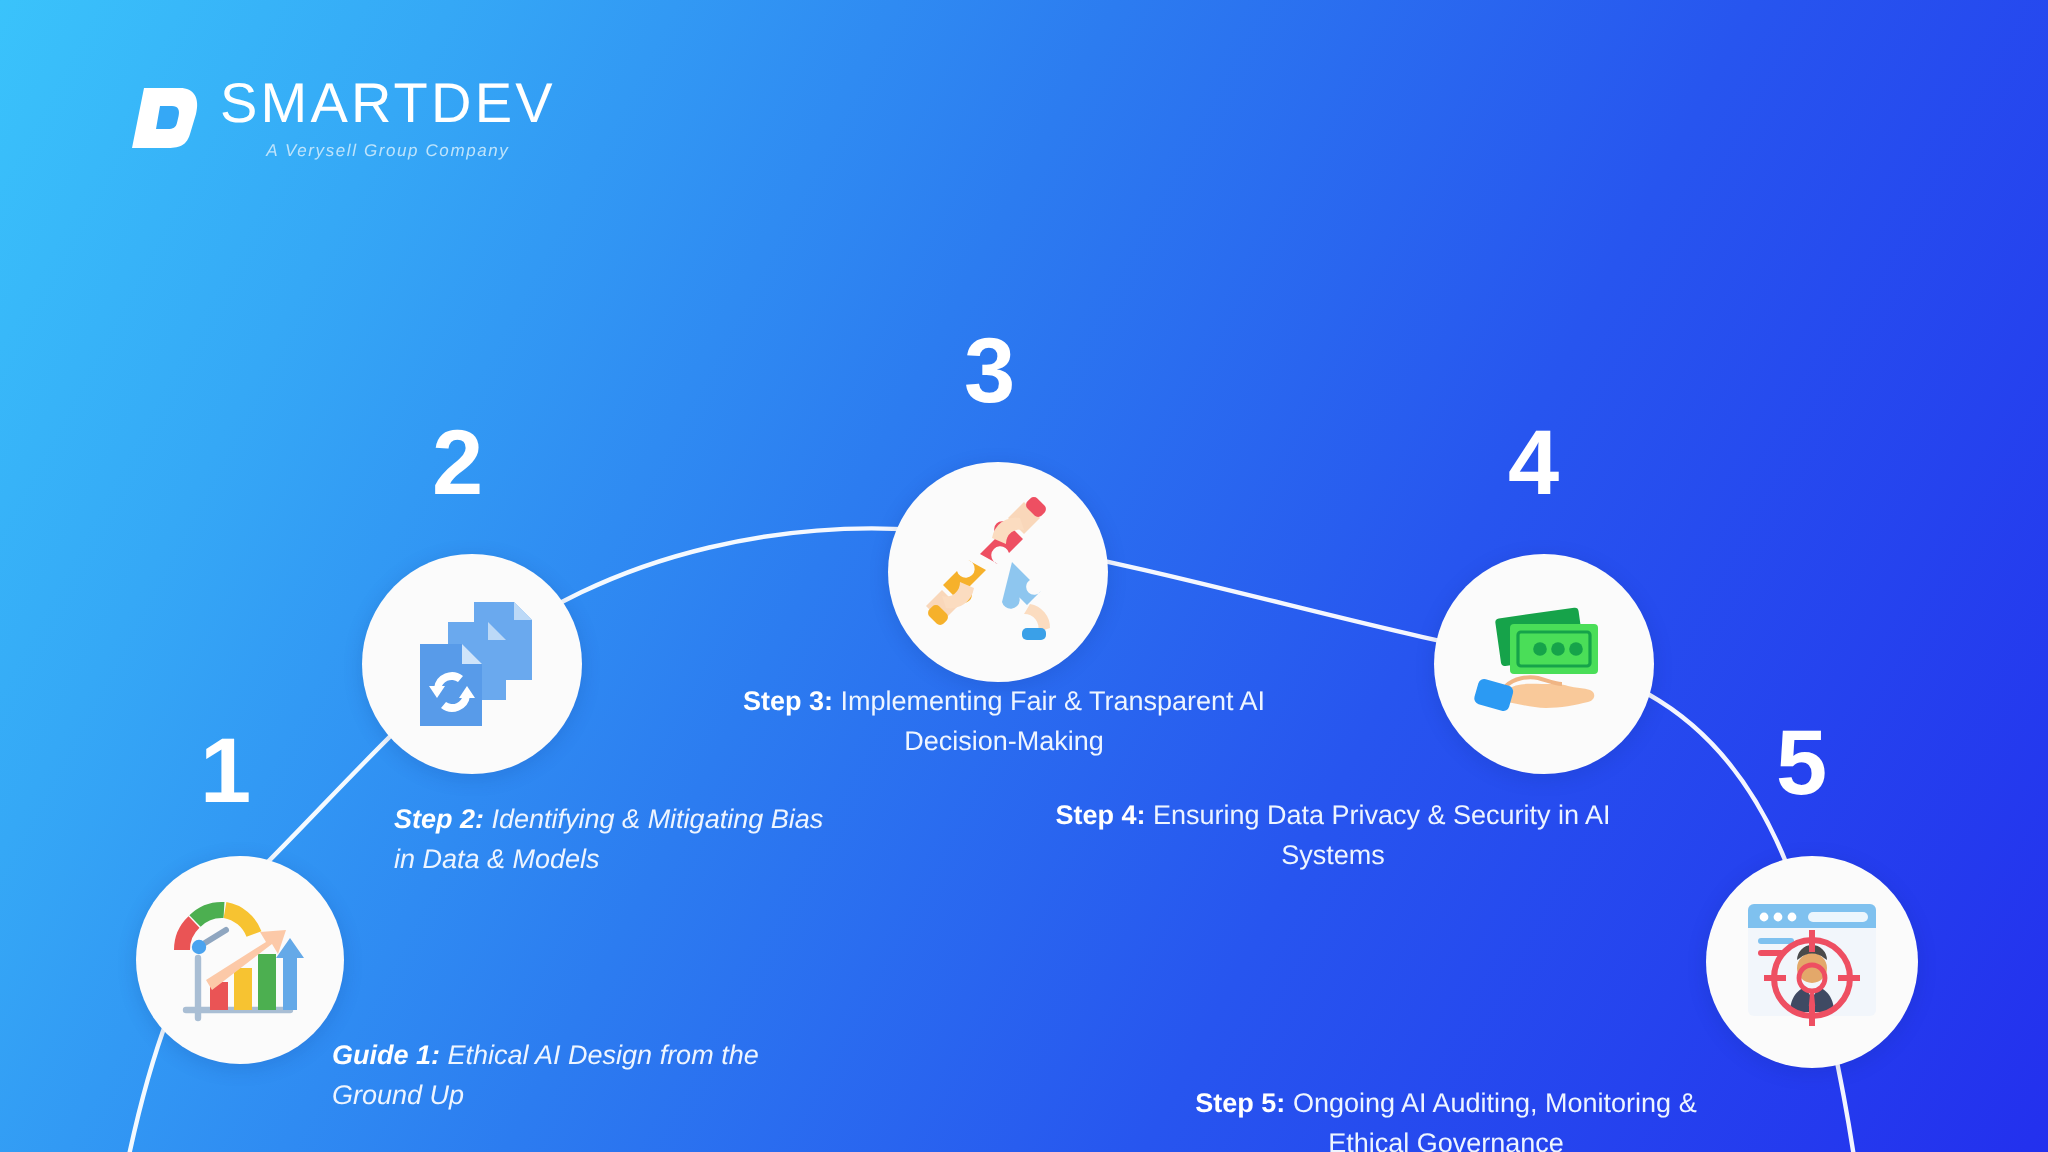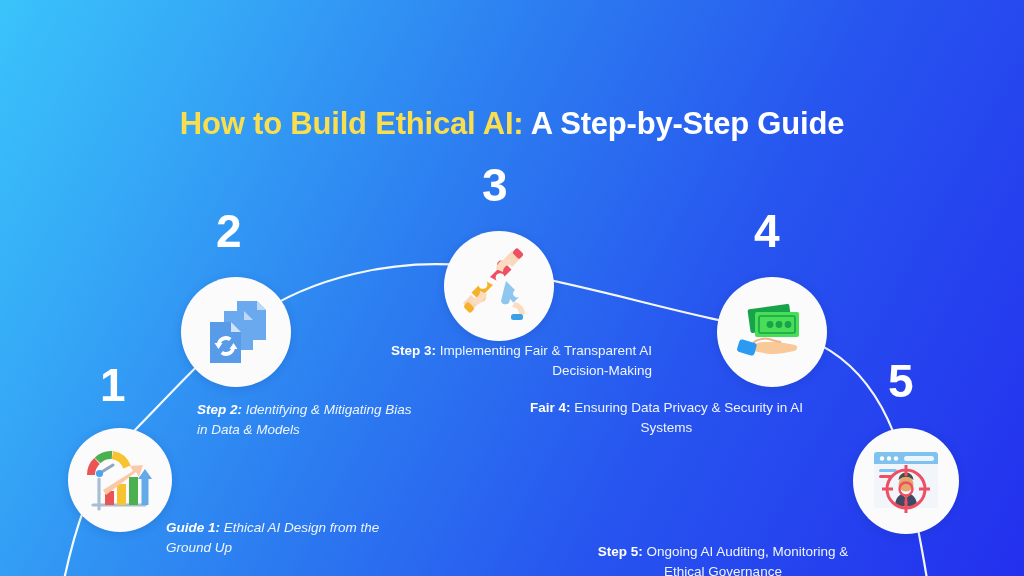--- a/index.html
+++ b/index.html
@@ -122,24 +122,33 @@
 
   <svg id="curve" viewBox="0 0 1024 576">
     <path d="M 60 600 C 75 520 95 470 125 440
              C 165 400 200 360 237 330
              C 300 278 400 252 500 270
              C 600 288 700 320 772 330
              C 850 341 890 400 908 480
              C 918 528 925 560 930 600" fill="none" stroke="#ffffff" stroke-width="2.2" stroke-linecap="round" opacity="0.95"></path>
   </svg>
 
-
-  <div id="title">
-    <span class="title-yellow">How to Build Ethical AI:</span><span class="title-white"> A Step-by-Step Guide</span>
-  </div>
+  <div id="logo">
+    <div id="logo-mark">
+      <svg width="34" height="38" viewBox="0 0 34 38">
+        <path d="M6 4 L24 4 C31 4 34 9 32 17 L29 27 C27 34 22 34 16 34 L0 34 Z" fill="#ffffff"></path>
+        <path d="M14 13 L20 13 C23 13 24 15 23.3 18 L22.6 21 C22 24 20.4 24.5 18 24.5 L12 24.5 Z" fill="#35a8f6"></path>
+      </svg>
+    </div>
+    <div id="logo-text-wrap">
+      <div id="logo-word">SMARTDEV</div>
+      <div id="logo-tagline">A Verysell Group Company</div>
+    </div>
+  </div>
+
 
   <div class="node">
     <div class="num" style="left:100px; top:362px;">1</div>
     <div class="bubble" style="left:68px; top:428px; width:104px; height:104px;">
       <svg width="74" height="74" viewBox="0 0 74 74">
 
         <path d="M8 32 A19 19 0 0 1 14 18" stroke="#ea5455" stroke-width="8" fill="none" stroke-linecap="butt"></path>
         <path d="M14.5 17.5 A19 19 0 0 1 29 12" stroke="#4caf50" stroke-width="8" fill="none"></path>
         <path d="M29.5 12 A19 19 0 0 1 44 24" stroke="#f7c331" stroke-width="8" fill="none"></path>
 
@@ -198,21 +207,21 @@
         <path d="M33 38 l-9 9 a4 4 0 1 1 -5.5 5.5 l-7 -7 l7 -7 a4.5 4.5 0 1 0 5.5 -5.5 z" fill="#f6b12b"></path>
         <path d="M19 56 l-8 8 l-8 -8 l8 -8 z" fill="#f9d7ba"></path>
         <rect x="4" y="57" width="10" height="7" rx="2.5" transform="rotate(45 9 60.5)" fill="#f6b12b"></rect>
         <path d="M27 47 a12 12 0 0 1 -14 10 l-2 -6 a7 7 0 0 0 9 -7 z" fill="#fbdcc0"></path>
 
         <path d="M46 34 l9 9 a4 4 0 1 0 5.5 5.5 l-7 7 l-7 -7 a4.5 4.5 0 1 1 -5.5 5.5 z" fill="#8ec6ef"></path>
         <path d="M55 55 a12 12 0 0 1 10 12 l-6 2 a7 7 0 0 0 -7 -9 z" fill="#fbdcc0"></path>
         <rect x="51" y="67" width="12" height="6" rx="2.5" fill="#3aa0e8"></rect>
       </svg>
     </div>
-    <div class="caption cap-center" style="left:352px; top:341px; width:300px;text-align:right;">
+    <div class="caption cap-center" style="left:352px; top:341px; width:300px;">
       <b>Step 3:</b><span> Implementing Fair &amp; Transparent AI Decision-Making</span>
     </div>
   </div>
 
   <div class="node">
     <div class="num" style="left:754px; top:208px;">4</div>
     <div class="bubble" style="left:717px; top:277px; width:110px; height:110px;">
       <svg width="78" height="78" viewBox="0 0 78 78">
 
         <g transform="rotate(-8 40 26)">
@@ -226,21 +235,21 @@
         <circle cx="55" cy="31.5" r="3.4" fill="#16a34a"></circle>
 
         <path d="M20 52 c6 -4 13 -3 18 -3 c6 0 10 0 13 1 c4 1 8 1 11 2 c3 1 3 5 -1 6
                  c-6 1.5 -14 3 -21 3 c-7 0 -13 -2 -20 -3 z" fill="#f9c99a"></path>
         <path d="M20 50 c4 -4 11 -5 16 -4 c4 1 8 3 12 3" fill="none" stroke="#f0b584" stroke-width="2"></path>
 
         <rect x="5" y="48" width="18" height="13" rx="3" transform="rotate(16 14 54)" fill="#2b9af3"></rect>
       </svg>
     </div>
     <div class="caption cap-center" style="left:524px; top:398px; width:285px;">
-      <b>Fair 4:</b><span> Ensuring Data Privacy &amp; Security in AI Systems</span>
+      <b>Step 4:</b><span> Ensuring Data Privacy &amp; Security in AI Systems</span>
     </div>
   </div>
 
   <div class="node">
     <div class="num" style="left:888px; top:358px;">5</div>
     <div class="bubble" style="left:853px; top:428px; width:106px; height:106px;">
       <svg width="76" height="70" viewBox="0 0 76 70">
         <rect x="6" y="6" width="64" height="56" rx="3" fill="#f2f6fb"></rect>
         <path d="M6 9 a3 3 0 0 1 3 -3 h58 a3 3 0 0 1 3 3 v9 h-64 z" fill="#7fc1ef"></path>
         <circle cx="14" cy="12.5" r="2.2" fill="#ffffff"></circle>

